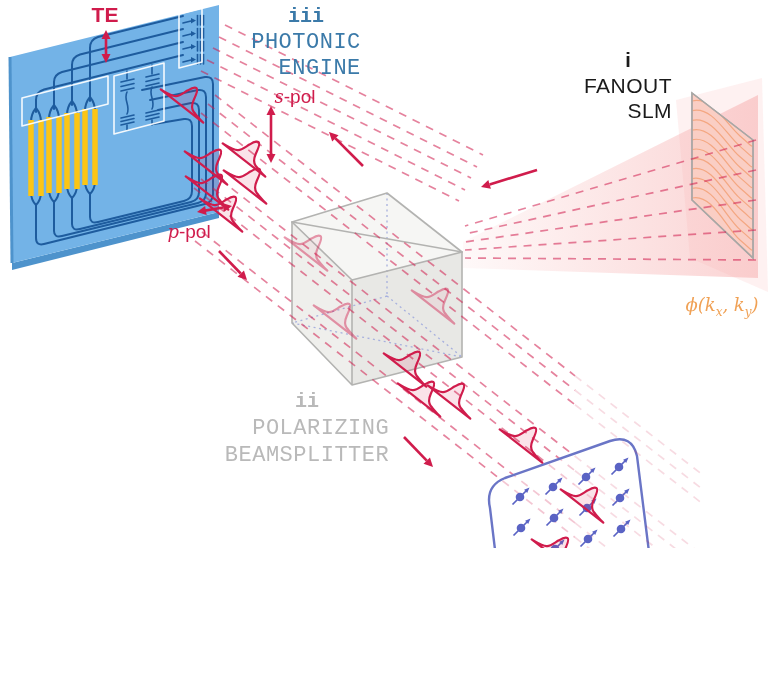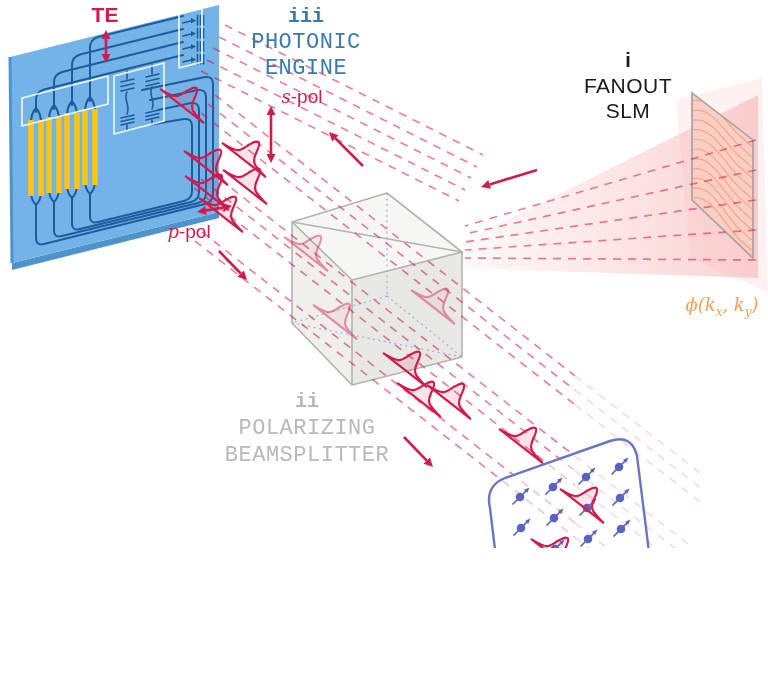--- a/index.html
+++ b/index.html
@@ -1,31 +1,31 @@
 <!DOCTYPE html>
 <html style="--crimson: #d01c4c; --chip-blue: #73b3e7; --chip-edge: #4e93cc; --waveguide: #1e5c9e; --gold: #fcc515; --engine-text: #3b7aa9; --slm-text: #1a1a1a; --pbs-text: #b9b9b9; --atoms-purple: #6a75c6; --atom-fill: #5a63c4; --orange: #f0a155; --cube-edge: #b3b3b1; --hidden-edge: #a7b0de;"><head>
 <meta charset="utf-8">
 <style>
   html,body{margin:0;padding:0;background:#ffffff;}
   .stage{position:relative;width:768px;height:548px;background:#fff;overflow:hidden;
          font-family:"Liberation Sans","DejaVu Sans",sans-serif;}
   svg{position:absolute;left:0;top:0;}
   .lbl{position:absolute;transform:translateX(-50%);text-align:center;white-space:nowrap;}
   .numeral{font-weight:bold;font-size:20px;}
-  .words{font-size:22px;letter-spacing:0.5px;}
+  .words{font-size:22px;letter-spacing:0.5px;text-align:right;}
   .lbl-engine{color:var(--engine-text);top:4px;left:306px;line-height:26px;font-family:Liberation Mono, monospace;}
   .lbl-slm{color:var(--slm-text);top:48px;left:628px;line-height:25px;}
   .lbl-slm .words{font-size:21px;}
   .lbl-pbs{color:var(--pbs-text);top:388px;left:307px;line-height:27px;font-family:Liberation Mono, monospace;}
   .lbl-atoms{color:var(--atoms-purple);top:620px;left:592px;line-height:27px;}
   .lbl-atoms .words{font-size:20px;}
   .lbl-te{color:var(--crimson);top:3px;left:105px;font-weight:bold;font-size:21px;}
   .pol{color:var(--crimson);font-size:19px;}
   .pol .it{font-family:"DejaVu Serif","Liberation Serif",serif;font-style:italic;font-size:18px;}
-  .lbl-spol{top:86px;left:302px;}
+  .lbl-spol{top:86px;left:295px;}
   .lbl-ppol{top:221px;left:189px;text-align:right;}
   .lbl-phi{color:var(--orange);top:262px;left:722px;font-family:"DejaVu Serif","Liberation Serif",serif;
            font-style:italic;font-size:18px;margin-top:32px;}
   .lbl-phi sub{font-size:12px;}
   
   .chip-face{fill:var(--chip-blue);stroke:none;}
   .chip-side{fill:var(--chip-edge);}
   .wg{fill:none;stroke:var(--waveguide);stroke-width:2;stroke-linecap:round;stroke-linejoin:round;}
   .wgthin{fill:none;stroke:var(--waveguide);stroke-width:1.6;stroke-linecap:round;}
   .goldbar{fill:var(--gold);}

